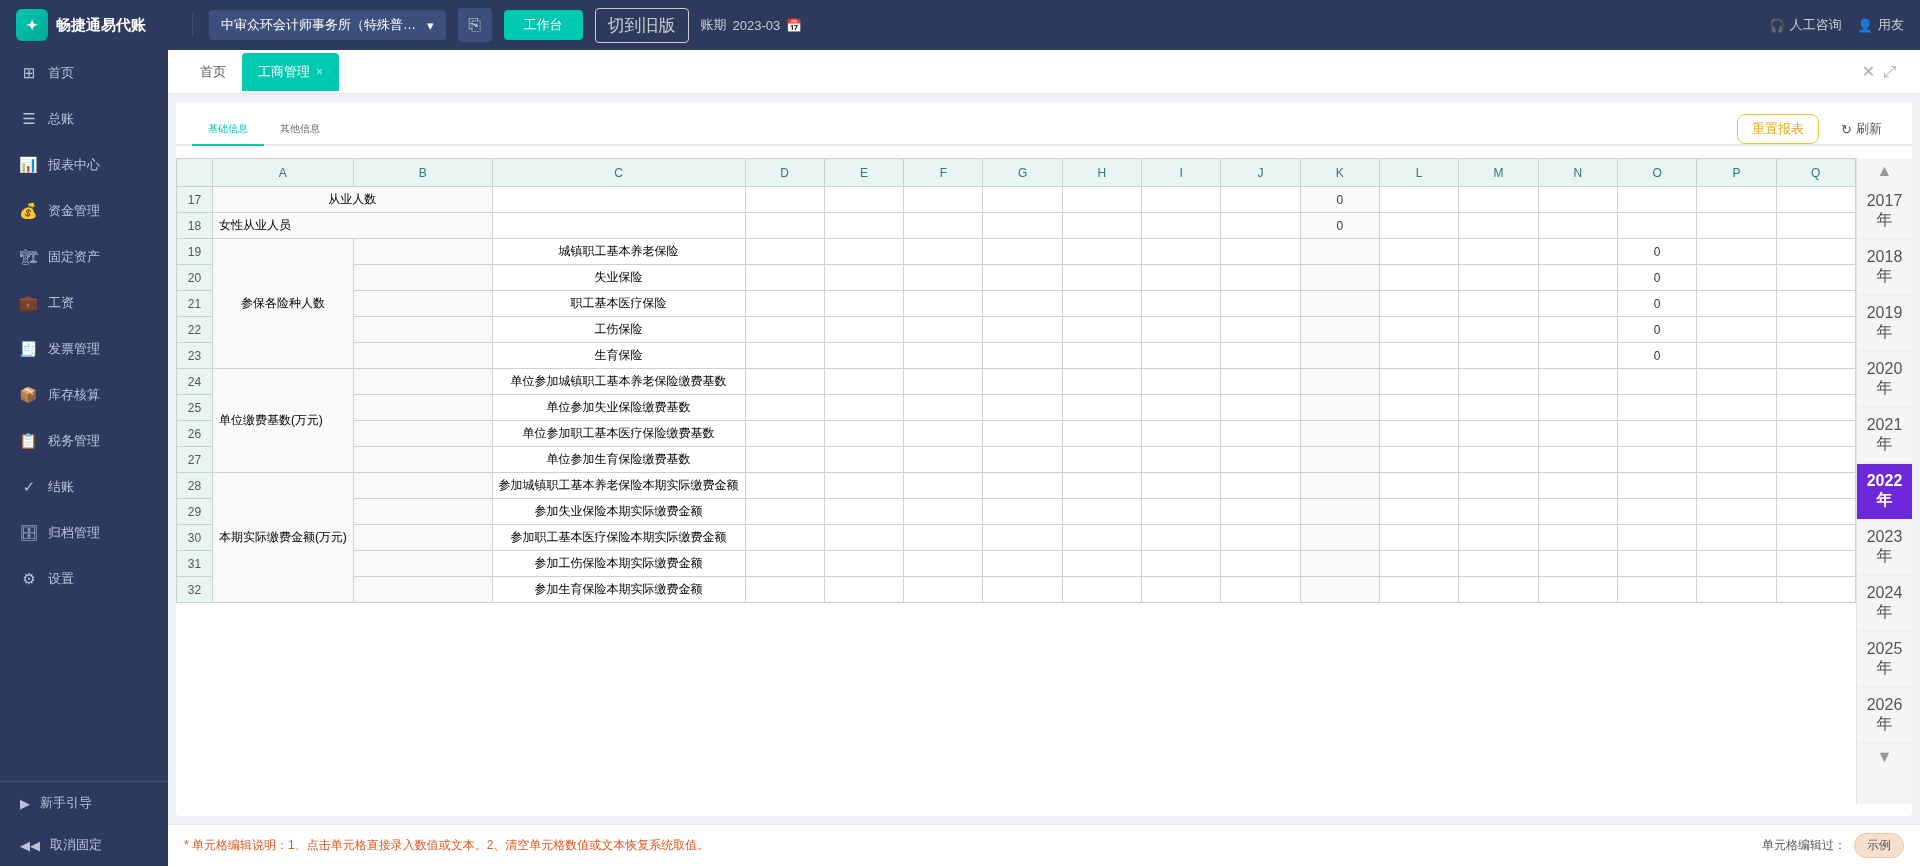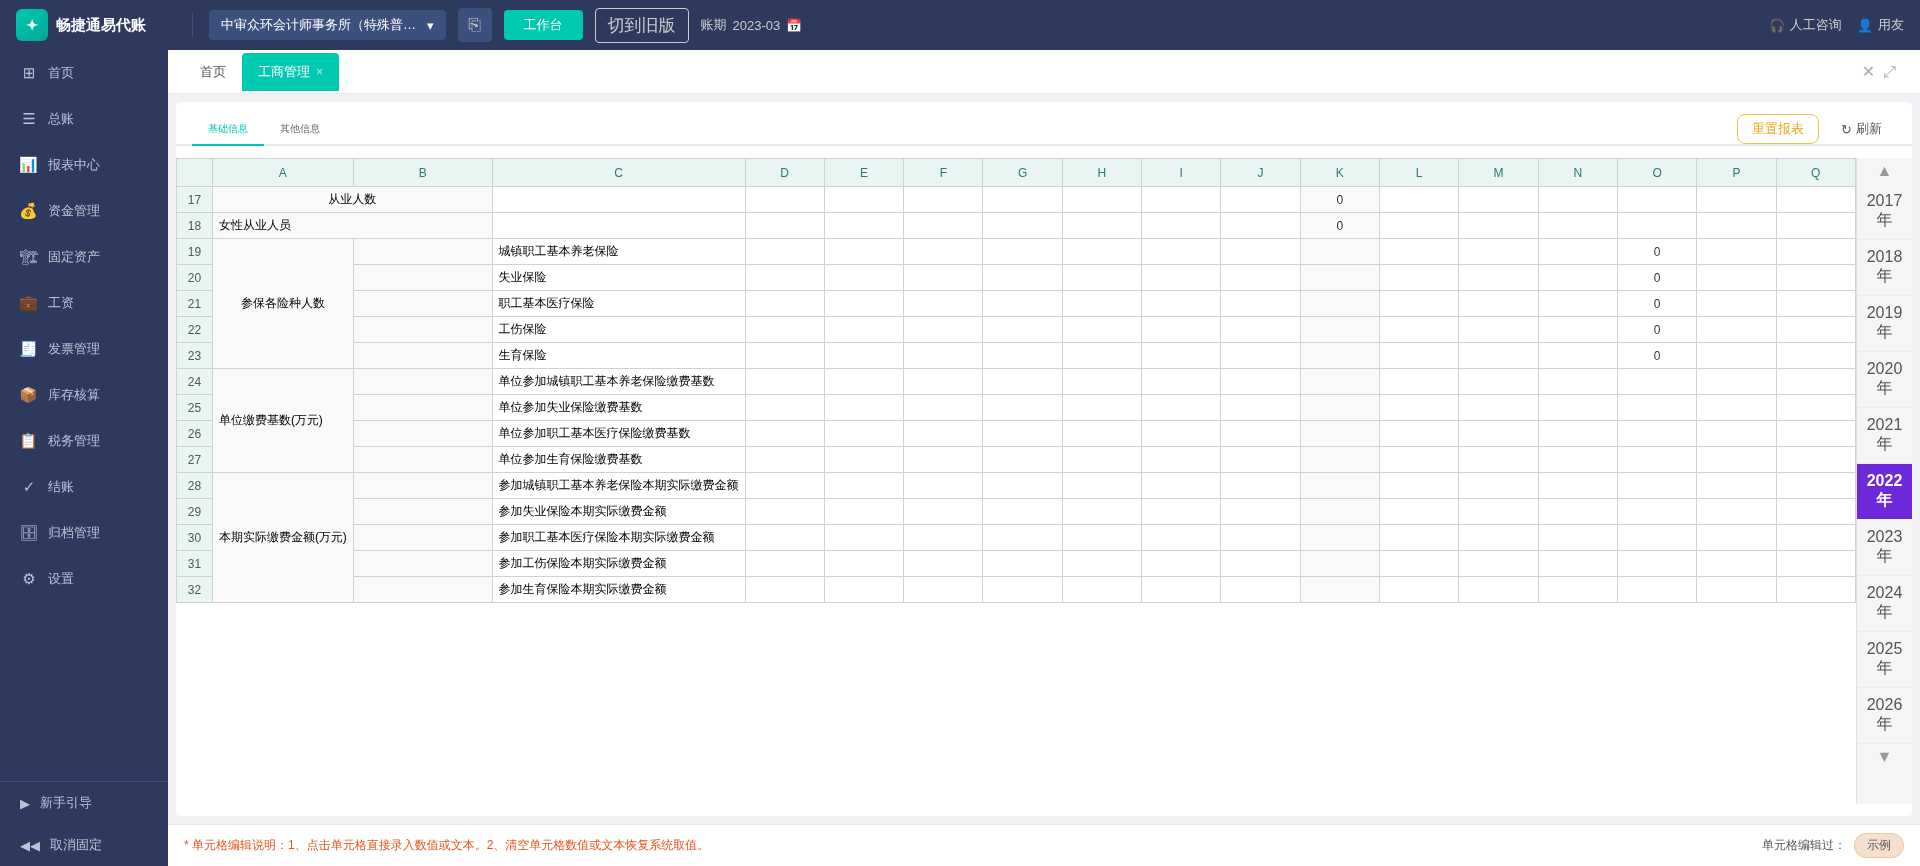--- a/index.html
+++ b/index.html
@@ -63,21 +63,21 @@
 
     
     .spreadsheet-container { flex: 1; overflow: auto; position: relative; }
     .spreadsheet-table { border-collapse: collapse; min-width: 100%; table-layout: fixed; }
     .spreadsheet-table th, .spreadsheet-table td { border: 1px solid #d0d0d0; font-size: 12px; padding: 4px 6px; white-space: nowrap; overflow: hidden; text-overflow: ellipsis; }
     .col-header { background: #e8f5f3; color: #2d7a6e; text-align: center; font-weight: normal; height: 28px; position: sticky; top: 0; z-index: 10; }
     .row-num { background: #e8f5f3; color: #555; text-align: center; width: 36px; font-weight: normal; position: sticky; left: 0; z-index: 5; margin-left: 16px; }
     .corner-header { background: #e8f5f3; position: sticky; top: 0; left: 0; z-index: 15; width: 36px; }
     .cell-a { background: #f9f9f9; text-align: center; width: 120px; }
     .cell-b { background: #f9f9f9; text-align: center; width: 140px; }
-    .cell-c { width: 200px; }
+    .cell-c { width: 200px; text-align: center; }
     .cell-data { width: 80px; text-align: center; }
     .cell-k { background: #f9fafb; text-align: center; }
     .cell-zero { text-align: center; color: #333; }
 
     
     .bottom-bar { background: #fff; border-top: 1px solid #e8e8e8; padding: 8px 16px; display: flex; align-items: center; justify-content: space-between; font-size: 12px; color: #e5561e; flex-shrink: 0; }
     .cell-edit-hint { color: #555; display: flex; align-items: center; gap: 8px; }
     .cell-edit-example { background: #f5e0d0; border: 1px solid #f0c8a0; padding: 3px 12px; border-radius: 12px; color: #555; }
 
     

